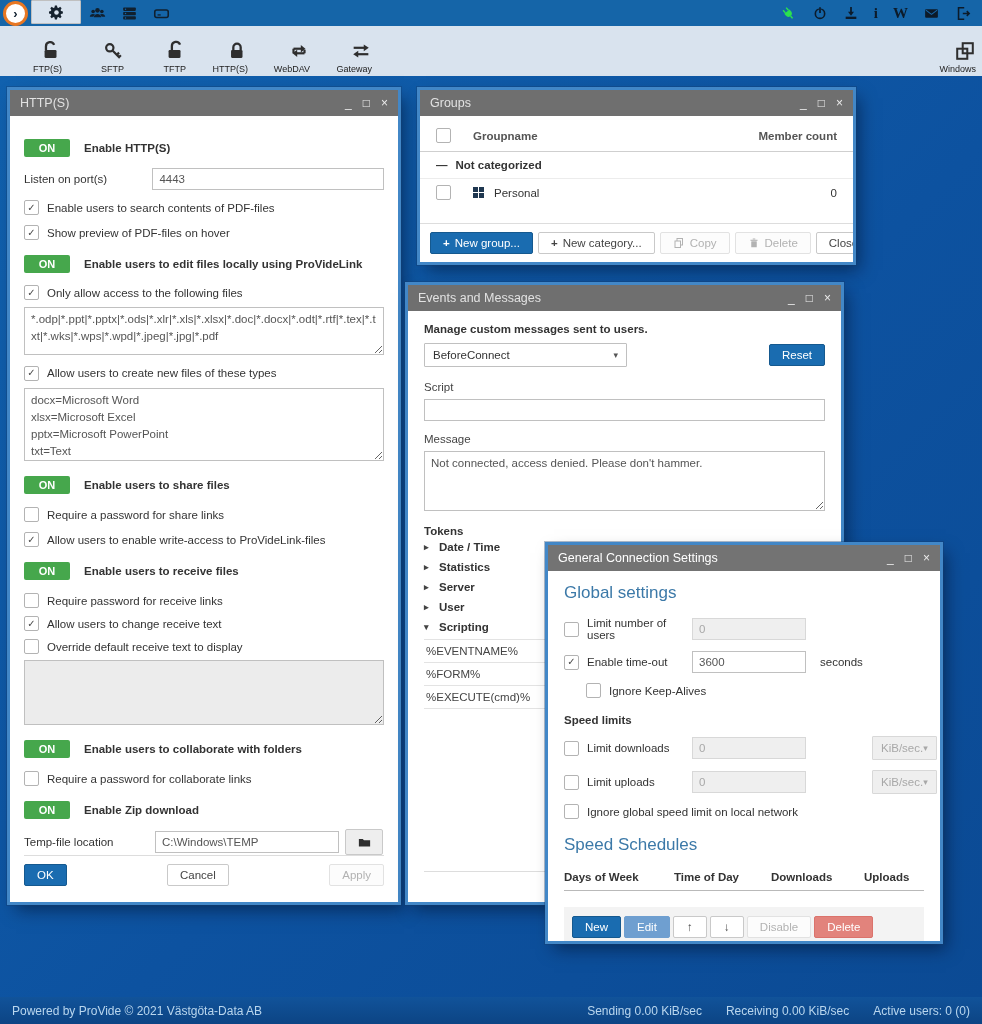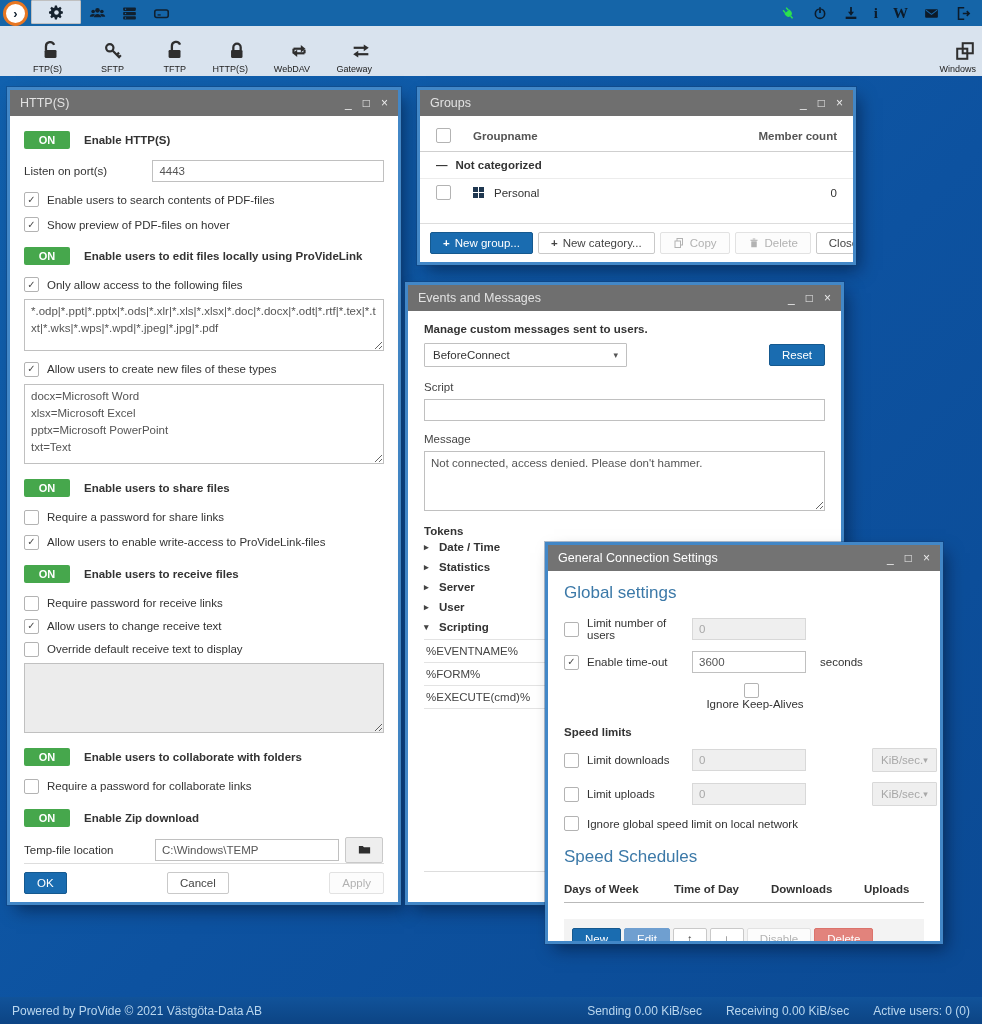--- a/index.html
+++ b/index.html
@@ -52,21 +52,21 @@
   .btn.editblue{background:#6f9fd0;border-color:#6f9fd0;color:#fff;}
   .btn.danger{background:#e2837c;border-color:#db736c;color:#fff;}
   .wfoot{margin-top:auto;border-top:1px solid #ddd;padding:8px 14px;display:flex;justify-content:space-between;gap:8px;flex:none;}
   .sel{height:22px;border:1px solid #c0c0c0;border-radius:1px;display:flex;align-items:center;padding:0 8px;color:#333;background:#fff;cursor:pointer;}
   .sel .arr{margin-left:auto;font-size:9px;color:#555;}
   .sel.dis{background:#efefef;color:#a8a8a8;border-color:#d8d8d8;}
   .sel.dis .arr{color:#a8a8a8;}
 
   
   #win-http{left:10px;top:90px;width:388px;height:812px;}
-  #win-http .winbody{padding:0 14px;}
+  #win-http .winbody{padding:8px 14px;}
   .listenrow{display:flex;align-items:center;margin-top:11px;flex:none;}
   .listenrow .llab{width:131px;color:#333;}
   .temp-folder{width:36px;height:24px;border:1px solid #c9c9c9;background:#eee;border-radius:2px;display:flex;align-items:center;justify-content:center;margin-left:6px;cursor:pointer;}
 
   
   #win-groups{left:420px;top:90px;width:433px;height:172px;}
   .g-head{display:flex;align-items:center;padding:12px 16px 8px 16px;font-weight:700;color:#555;border-bottom:1px solid #cfcfcf;flex:none;}
   .g-cat{display:flex;align-items:center;padding:7px 16px;font-weight:700;color:#333;border-bottom:1px solid #ececec;flex:none;cursor:pointer;}
   .g-row{display:flex;align-items:center;padding:6px 16px;color:#333;flex:none;cursor:pointer;}
   .winlogo{display:grid;grid-template-columns:5px 5px;grid-gap:1px;margin:0 10px 0 14px;}
@@ -82,21 +82,21 @@
   .tok-group .tri{font-size:9px;color:#444;width:8px;}
   .tok-item{padding:5px 2px;color:#444;border-bottom:1px solid #e3e3e3;flex:none;cursor:pointer;}
   .tok-item.first{border-top:1px solid #e3e3e3;margin-top:2px;}
 
   
   #win-gcs{left:548px;top:545px;width:392px;height:396px;}
   #win-gcs .winbody{padding:0 16px;}
   .h1{font-size:17px;color:#3c79a8;margin:12px 0 4px 0;flex:none;}
   .gr{display:flex;align-items:center;margin-top:10px;flex:none;}
   .gr .glab{display:flex;align-items:center;width:128px;flex:none;}
-  .sub{margin-left:22px;flex-direction:column;}
+  .sub{margin-left:22px;}
   .bold-lab{font-weight:700;color:#333;margin-top:16px;flex:none;}
   .sched-cols{display:flex;font-weight:700;color:#333;margin-top:12px;padding-bottom:7px;border-bottom:1px solid #b9b9b9;flex:none;}
   .sched-cols span:nth-child(1){width:110px;}
   .sched-cols span:nth-child(2){width:97px;}
   .sched-cols span:nth-child(3){width:93px;}
   .bar{background:#f3f3f3;margin-top:16px;padding:9px 8px;display:flex;gap:3px;flex:none;}
   .btn.arrowbtn{width:34px;padding:3px 0;text-align:center;}
 
   
   .statusbar{position:absolute;left:0;top:997px;width:982px;height:27px;background:linear-gradient(180deg,#11539a 0%,#0c4484 100%);

